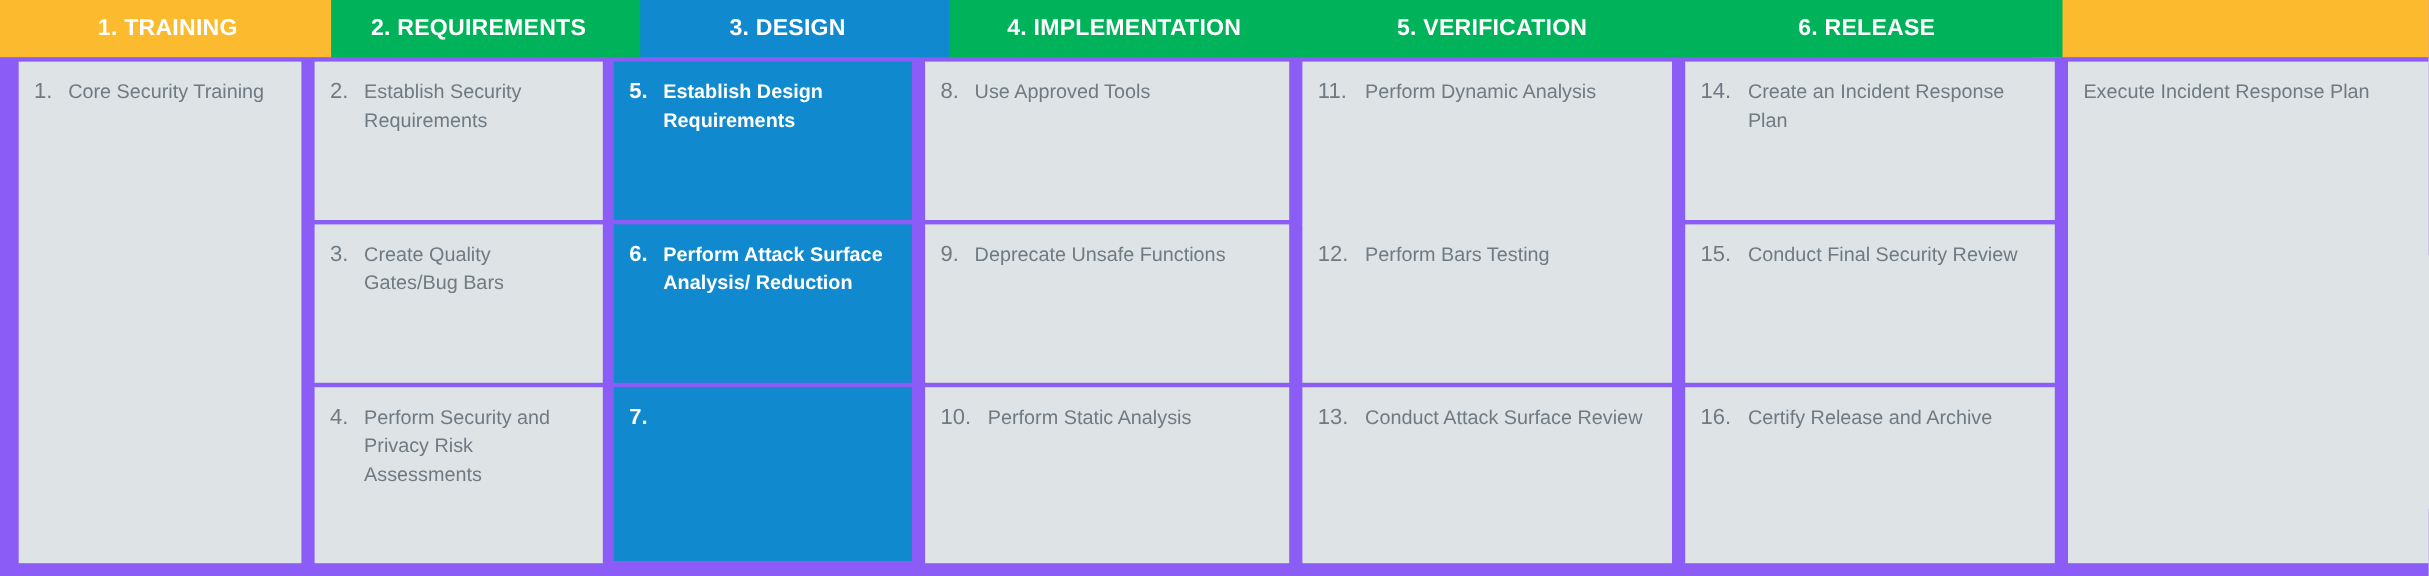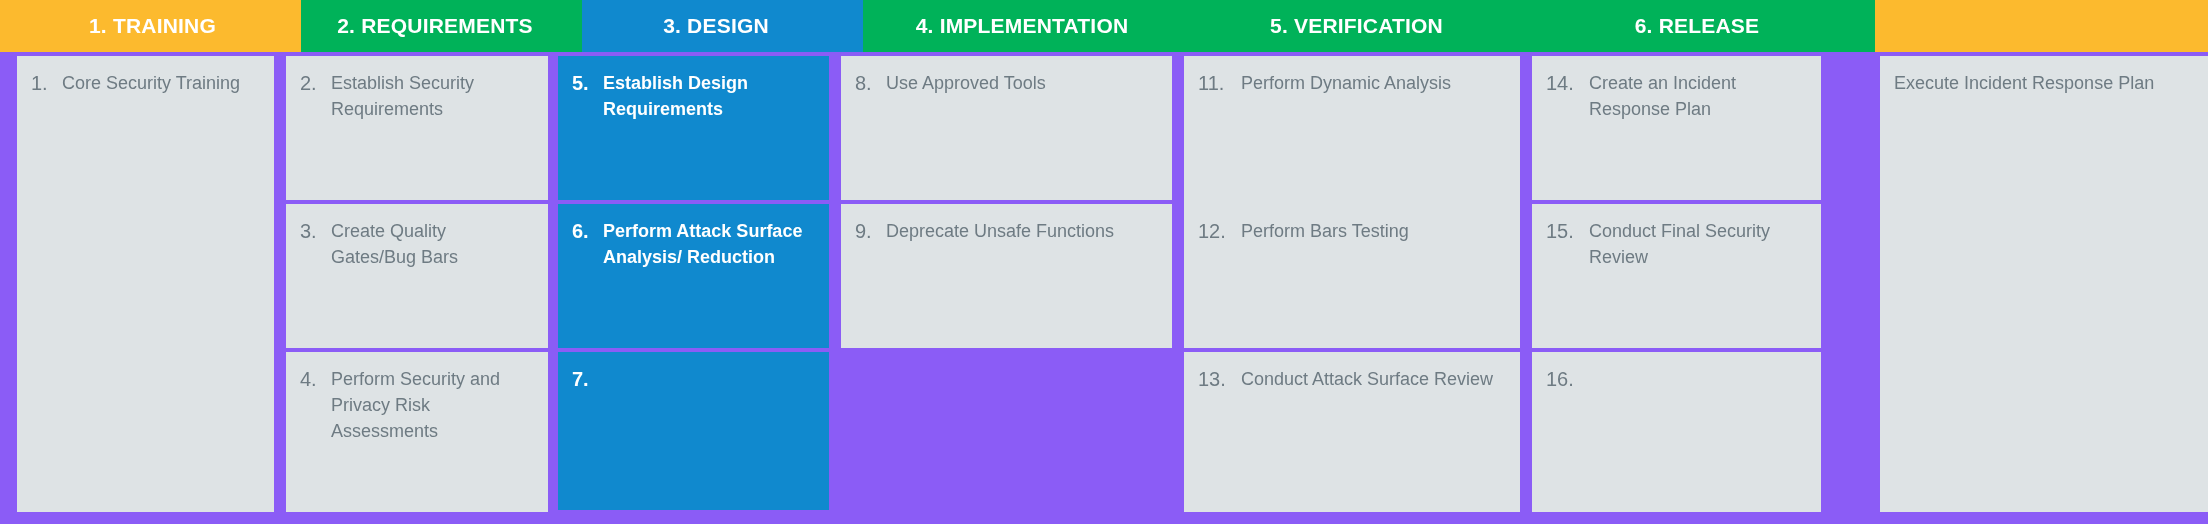--- a/index.html
+++ b/index.html
@@ -117,20 +117,26 @@
             <span class="num w1">8.</span>
             <span class="txt">Use Approved Tools</span>
           </div>
         </div>
         <div class="cell" style="top: 148px; height: 144px;">
           <div class="row">
             <span class="num w1">9.</span>
             <span class="txt">Deprecate Unsafe Functions</span>
           </div>
         </div>
+        <div class="cell" style="top: 296px; height: 160px;">
+          <div class="row">
+            <span class="num w2">10.</span>
+            <span class="txt">Perform Static Analysis</span>
+          </div>
+        </div>
       </div>
       <div class="col" style="left: 1184px; width: 336px; height: 456px;">
         <div class="cell" style="top: 0px; height: 149px;">
           <div class="row">
             <span class="num w2">11.</span>
             <span class="txt">Perform Dynamic Analysis</span>
           </div>
         </div>
         <div class="cell" style="top: 148px; height: 144px;">
           <div class="row">
@@ -138,36 +144,37 @@
             <span class="txt">Perform Bars Testing</span>
           </div>
         </div>
         <div class="cell" style="top: 296px; height: 160px;">
           <div class="row">
             <span class="num w2">13.</span>
             <span class="txt">Conduct Attack Surface Review</span>
           </div>
         </div>
       </div>
-      <div class="col" style="left: 1532px; width: 289px; height: 456px;">
+      <div class="col" style="left: 1532px; width: 336px; height: 456px;">
         <div class="cell" style="top: 0px; height: 144px;">
           <div class="row">
             <span class="num w2">14.</span>
             <span class="txt">Create an Incident Response Plan</span>
           </div>
         </div>
         <div class="cell" style="top: 148px; height: 144px;">
           <div class="row">
             <span class="num w2">15.</span>
             <span class="txt">Conduct Final Security Review</span>
           </div>
         </div>
         <div class="cell" style="top: 296px; height: 160px;">
           <div class="row">
             <span class="num w2">16.</span>
+            <span class="txt">Certify Release and Archive</span>
           </div>
         </div>
       </div>
       <div class="col" style="left: 1880px; width: 328px; height: 456px;">
         <div class="cell plain" style="top: 0px; height: 456px;">
           <div class="row">
             <span class="txt">Execute Incident Response Plan</span>
           </div>
         </div>
       </div>

